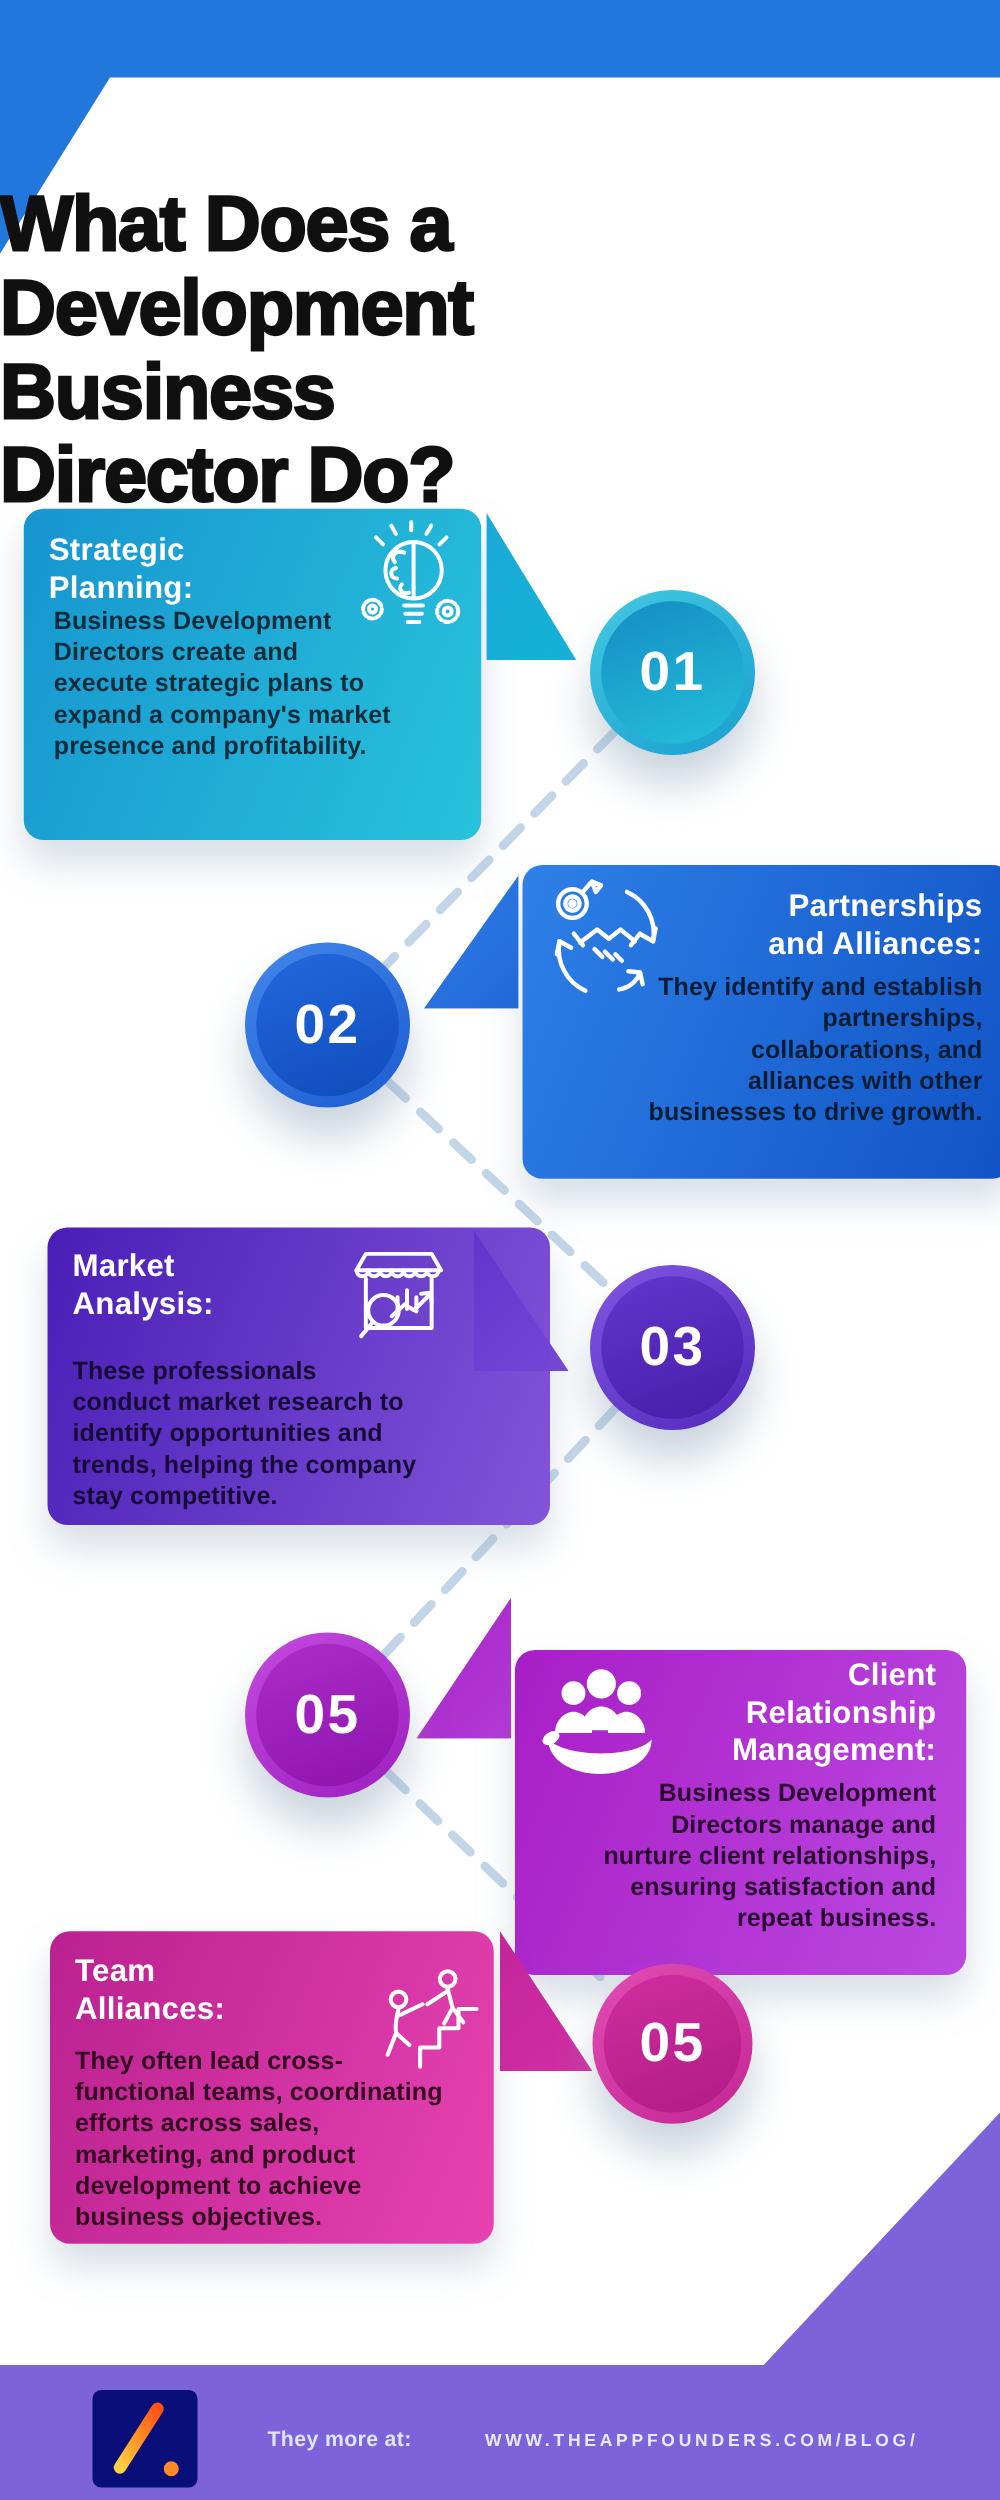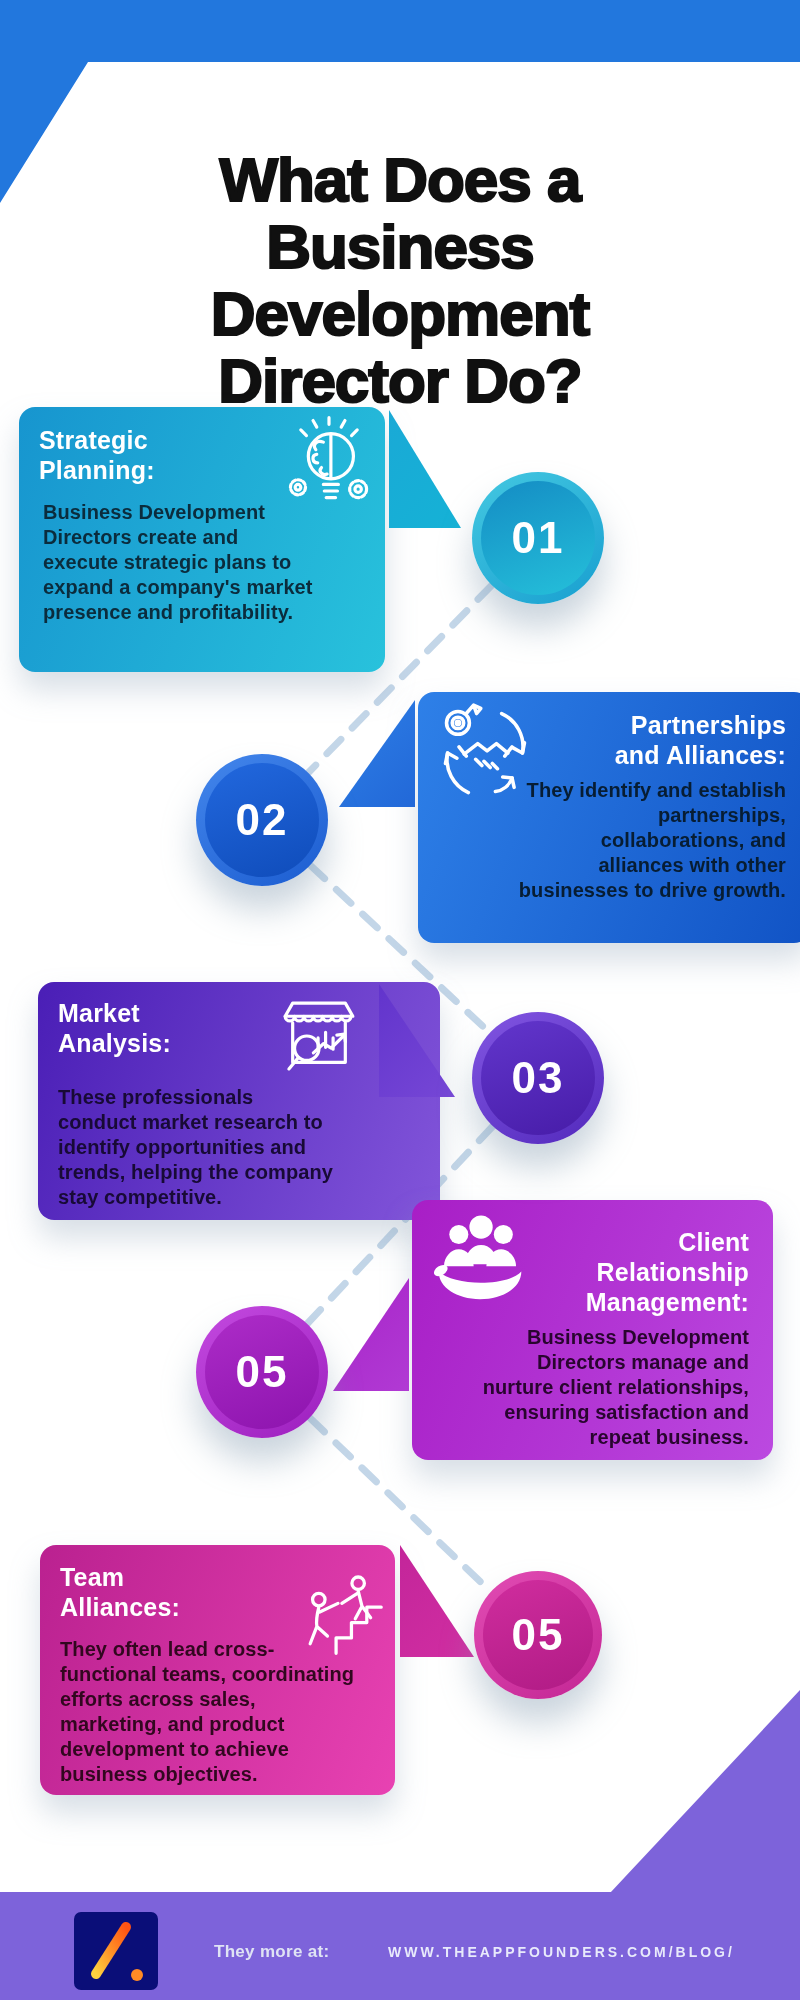--- a/index.html
+++ b/index.html
@@ -1,21 +1,21 @@
 <!DOCTYPE html>
 <html><head>
 <meta charset="utf-8">
 <style>
   html,body{margin:0;padding:0;background:#e9edf2;}
   .stage{position:relative;width:800px;height:2000px;margin:0 auto;background:#ffffff;overflow:hidden;
          font-family:"Liberation Sans",sans-serif;}
   
   .header-band{position:absolute;left:0;top:0;width:800px;height:210px;z-index:1;
     clip-path:polygon(0 0,100% 0,100% 29.5%,11% 29.5%,0 96.7%);}
-  .main-title{position:absolute;left:0;top:104px;width:800px;text-align:center;z-index:2;
+  .main-title{position:absolute;left:0;top:104px;width:800px;z-index:2;
     color:#101010;font-weight:700;font-size:62px;line-height:67px;letter-spacing:-1px;
     -webkit-text-stroke:2.2px #101010;}
   .main-title span{display:block;}
   
   .connectors{position:absolute;left:0;top:0;z-index:1;}
   .connectors line{stroke-width:7;stroke-linecap:round;stroke-dasharray:20 16;fill:none;}
   
   .step{position:absolute;left:0;top:0;width:0;height:0;}
   .card{position:absolute;border-radius:16px;z-index:2;
     background:linear-gradient(112deg,var(--card-a),var(--card-b));
@@ -31,37 +31,37 @@
   .num-circle{position:absolute;width:132px;height:132px;border-radius:50%;z-index:3;
     background:linear-gradient(145deg,var(--ring-a),var(--ring-b));
     box-shadow:0 24px 34px rgba(128,152,174,.42);}
   .num-inner{position:absolute;inset:9px;border-radius:50%;
     background:linear-gradient(160deg,var(--in-a),var(--in-b));
     display:flex;align-items:center;justify-content:center;}
   .num{color:#fff;font-size:44px;font-weight:700;letter-spacing:2px;}
   
   .card-1{left:19px;top:407px;width:366px;height:265px;padding:18px 20px;}
   .card-1 .card-title{width:170px;}
-  .card-1 .card-body{width:272px;margin-top:15px;margin-left:4px;color:#0b2c3d;}
+  .card-1 .card-body{width:272px;margin-left:4px;color:#0b2c3d;}
   .icon-1{left:262px;top:6px;width:96px;height:94px;}
   .tri-1{left:389px;top:410px;width:72px;height:118px;}
   .c-1{left:472px;top:472px;}
   .card-2{left:418px;top:692px;width:392px;height:251px;padding:18px 24px;}
   .card-2 .card-title{width:195px;}
   .card-2 .card-body{width:268px;margin-top:8px;color:#071d33;}
   .icon-2{left:14px;top:8px;width:106px;height:104px;}
   .tri-2{left:339px;top:700px;width:76px;height:107px;}
   .c-2{left:196px;top:754px;}
   .card-3{left:38px;top:982px;width:402px;height:238px;padding:16px 20px;}
   .card-3 .card-title{width:175px;}
   .card-3 .card-body{width:276px;margin-top:27px;color:#180a36;}
   .icon-3{left:232px;top:7px;width:98px;height:94px;}
   .tri-3{left:379px;top:984px;width:76px;height:113px;}
   .c-3{left:472px;top:1012px;}
-  .card-4{left:412px;top:1200px;width:361px;height:260px;padding:27px 24px;}
+  .card-4{left:412px;top:1320px;width:361px;height:260px;padding:5px 24px;}
   .card-4 .card-title{width:215px;}
   .card-4 .card-body{width:282px;margin-top:8px;color:#29052f;}
   .icon-4{left:13px;top:8px;width:110px;height:106px;}
   .tri-4{left:333px;top:1278px;width:76px;height:113px;}
   .c-4{left:196px;top:1306px;}
   .card-5{left:40px;top:1545px;width:355px;height:250px;padding:17px 20px;}
   .card-5 .card-title{width:185px;}
   .card-5 .card-body{width:302px;margin-top:15px;color:#32071f;}
   .icon-5{left:250px;top:20px;width:96px;height:96px;}
   .tri-5{left:400px;top:1545px;width:74px;height:112px;}
@@ -79,22 +79,22 @@
 </style>
 </head>
 <body>
 
 <div class="stage">
 
   <div class="header-band" style="background: rgb(34, 119, 221);"></div>
 
   <h1 class="main-title">
       <span>What Does a</span>
+      <span>Development</span>
       <span>Business</span>
-      <span>Development</span>
       <span>Director Do?</span>
     </h1>
 
   <svg class="connectors" width="800" height="2000" viewBox="0 0 800 2000">
     <line class="conn" x1="492" y1="585" x2="308" y2="773" stroke="#c3d6e8"></line>
     <line class="conn" x1="310" y1="865" x2="490" y2="1033" stroke="#c3d6e8"></line>
     <line class="conn" x1="493" y1="1126" x2="307" y2="1324" stroke="#c3d6e8"></line>
     <line class="conn" x1="310" y1="1418" x2="490" y2="1591" stroke="#c3d6e8"></line>
   </svg>
 

